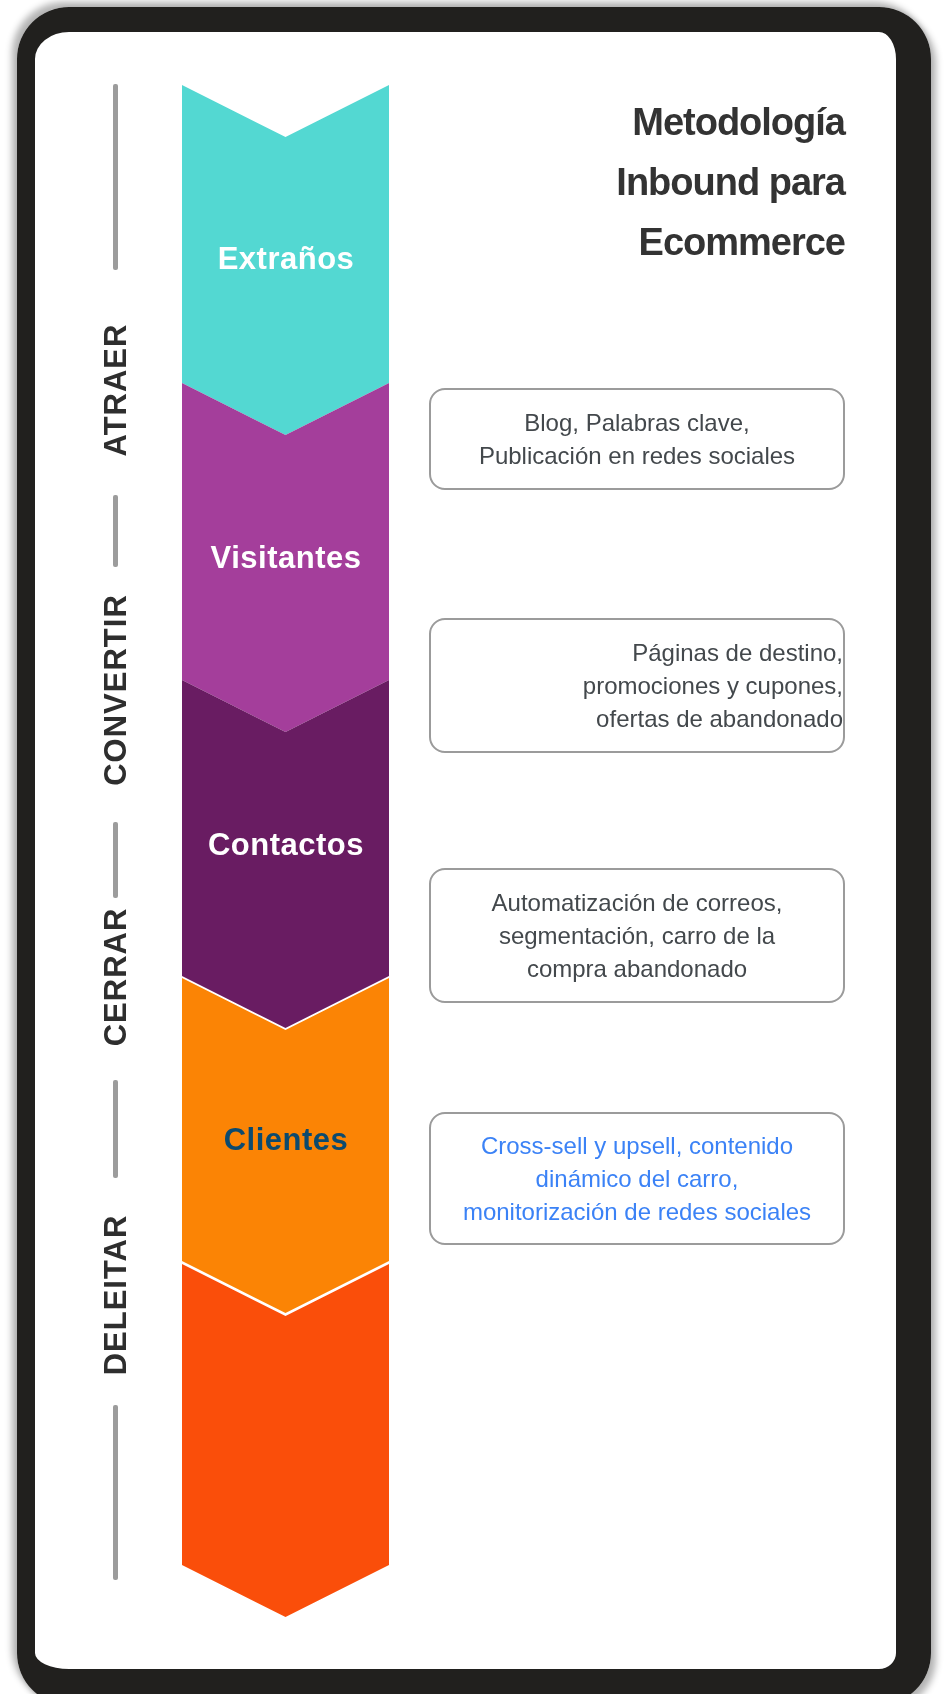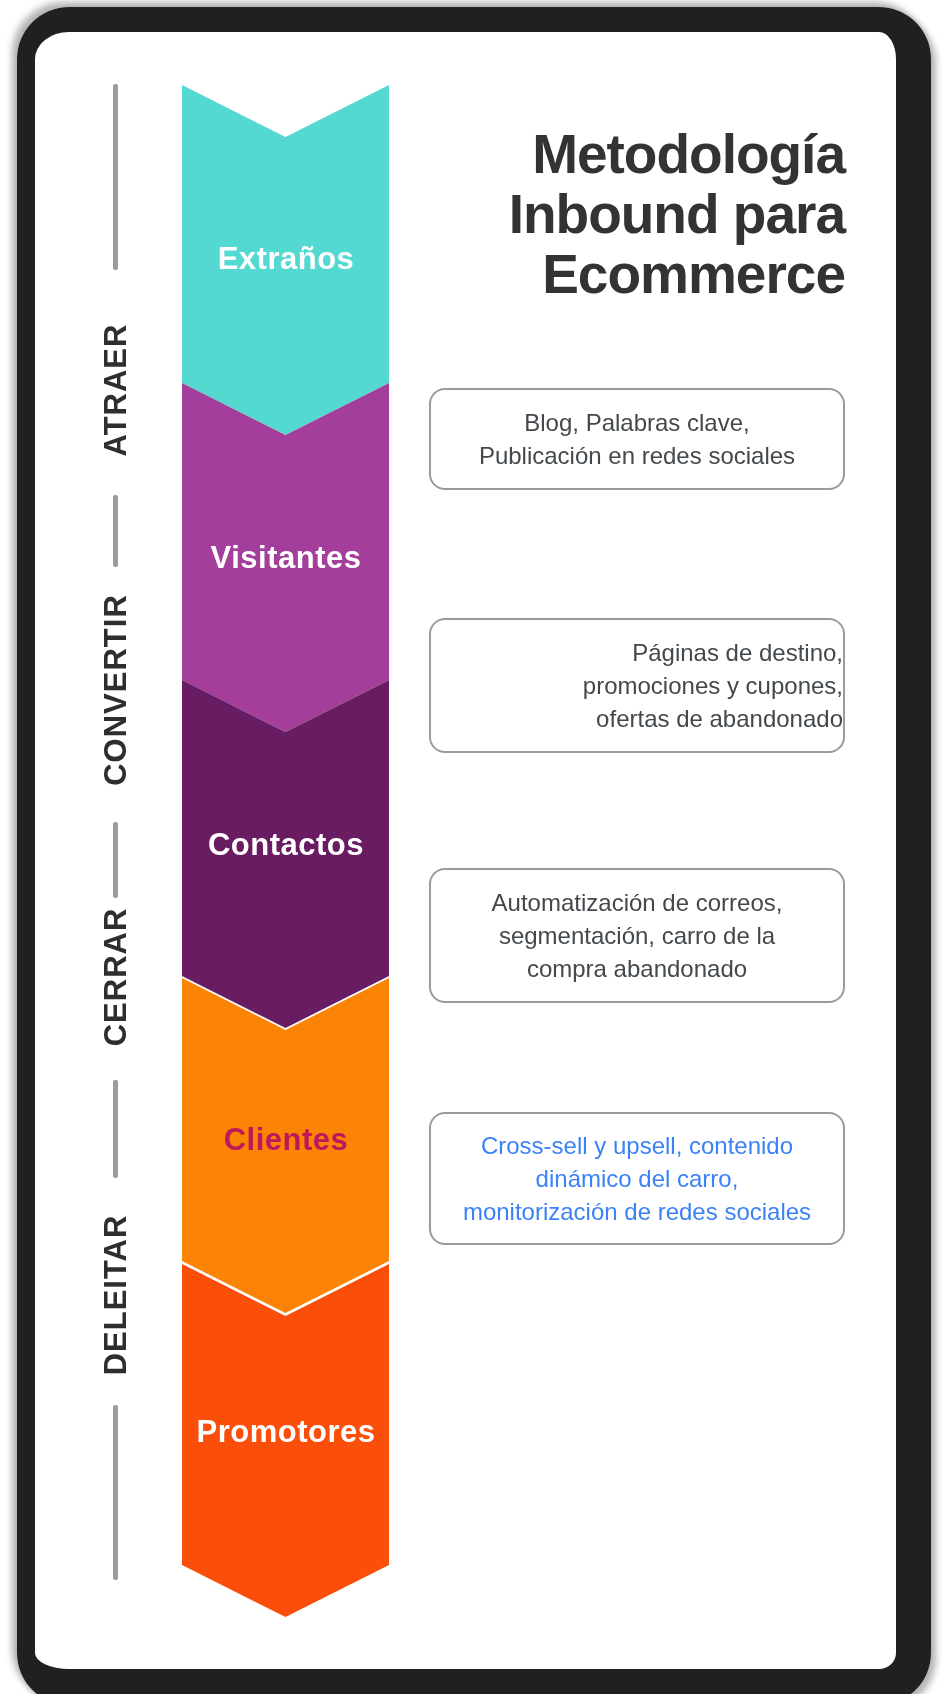--- a/index.html
+++ b/index.html
@@ -30,25 +30,24 @@
     z-index: 40;
   }
 
   
   .title {
     position: absolute;
     top: 92px;
     right: 101px;
     text-align: right;
     font-weight: 700;
-    font-size: 55px;
+    font-size: 38px;
     line-height: 60px;
     letter-spacing: -1px;
     z-index: 10;
-    margin-top: 32px;
   }
   .title span { display: block; }
 
   
   .rail-line {
     position: absolute;
     left: 113px;
     width: 5px;
     border-radius: 2px;
     z-index: 5;
@@ -153,22 +152,21 @@
 
   <div class="stage st0" style="background-color: rgb(83, 216, 210);"></div>
   <div class="stage st1" style="background-color: rgb(164, 62, 155);"></div>
   <div class="stage st2" style="background-color: rgb(105, 28, 98);"></div>
   <div class="stage st3" style="background-color: rgb(251, 132, 5);"></div>
   <div class="stage st4" style="background-color: rgb(250, 78, 10);"></div>
 
   <div class="stage-label sl0" style="color: rgb(255, 255, 255);">Extraños</div>
   <div class="stage-label sl1" style="color: rgb(255, 255, 255);">Visitantes</div>
   <div class="stage-label sl2" style="color: rgb(255, 255, 255);">Contactos</div>
-  <div class="stage-label sl3" style="color: #be185d;">Clientes</div>
-  <div class="stage-label sl4" style="color: rgb(255, 255, 255);">Promotores</div>
+  <div class="stage-label sl3" style="color: #0c4a6e;">Clientes</div>
 
   <div class="info-card c0" style="color: rgb(67, 72, 76);">
     <span class="card-line">Blog, Palabras clave,</span>
     <span class="card-line">Publicación en redes sociales</span>
   </div>
 
   <div class="info-card c1" style="color: rgb(67, 72, 76);">
     <span class="card-line">Páginas de destino,</span>
     <span class="card-line">promociones y cupones,</span>
     <span class="card-line">ofertas de abandonado</span>

